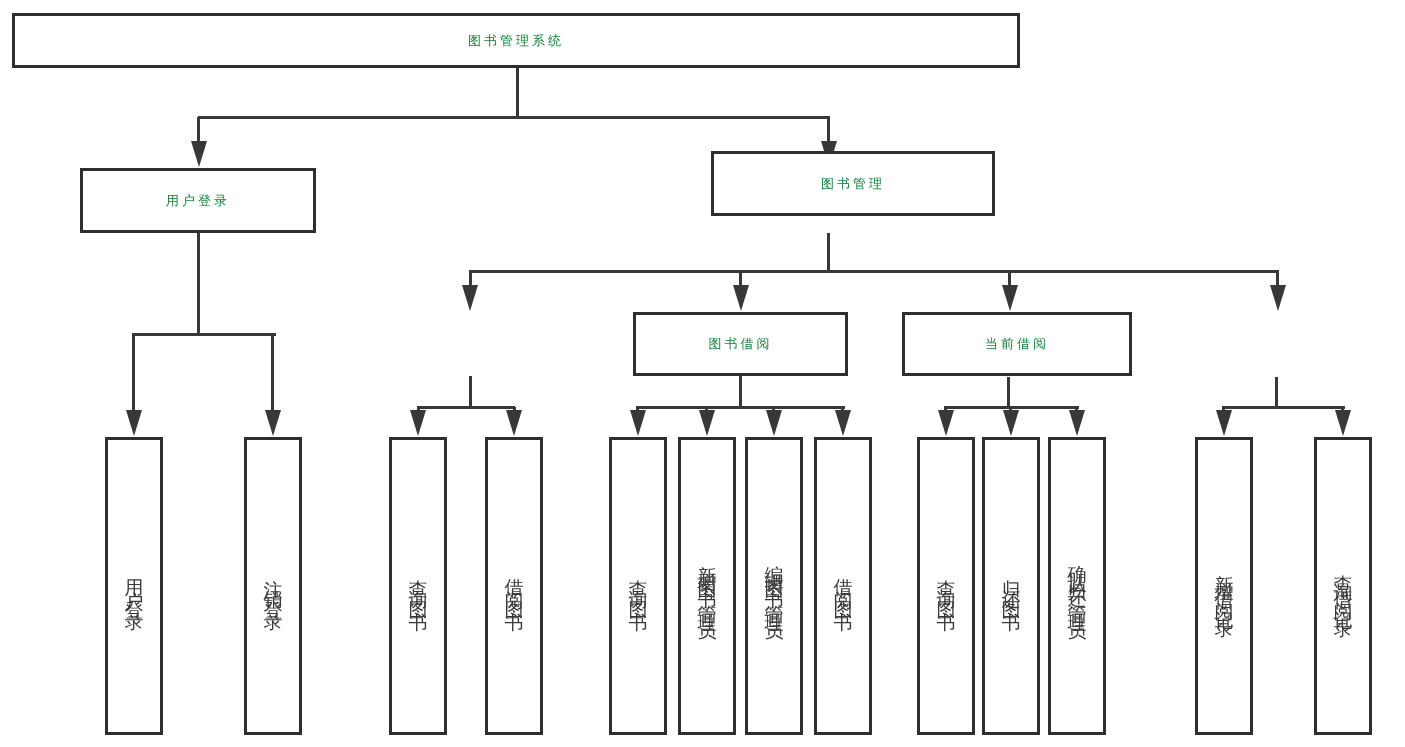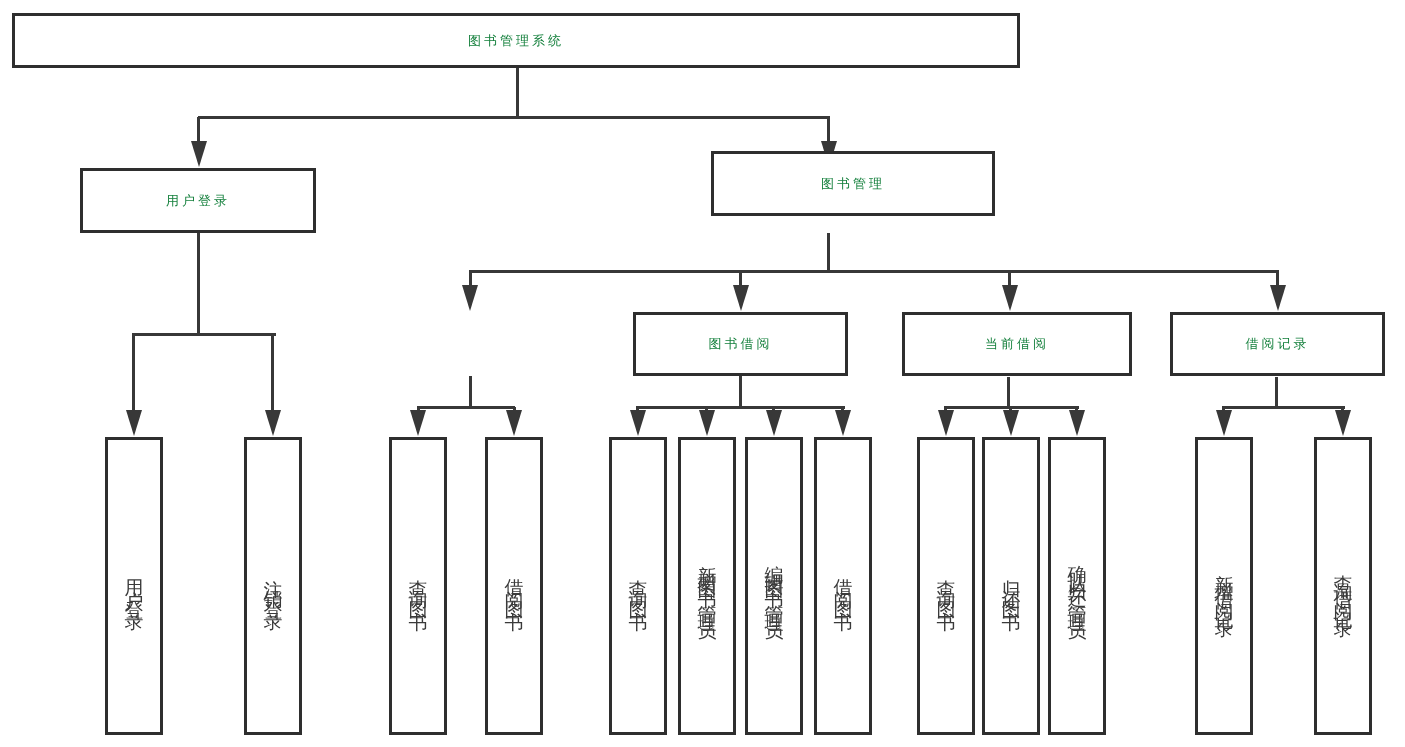--- a/index.html
+++ b/index.html
@@ -129,23 +129,20 @@
   <div class="box" style="left:711px;top:151px;width:284px;height:65px">
     <span class="hlabel">图书管理</span>
   </div>
 
   <div class="box" style="left:633px;top:312px;width:215px;height:64px">
     <span class="hlabel">图书借阅</span>
   </div>
   <div class="box" style="left:902px;top:312px;width:230px;height:64px">
     <span class="hlabel">当前借阅</span>
   </div>
-  <div class="box" style="left:1170px;top:312px;width:215px;height:64px">
-    <span class="hlabel">借阅记录</span>
-  </div>
 
   <div class="box" style="left:105px;top:437px;width:58px;height:298px">
     <span class="vtext">用户登录</span>
   </div>
   <div class="box" style="left:244px;top:437px;width:58px;height:298px">
     <span class="vtext">注销登录</span>
   </div>
 
   <div class="box" style="left:389px;top:437px;width:58px;height:298px">
     <span class="vtext">查询图书</span>

